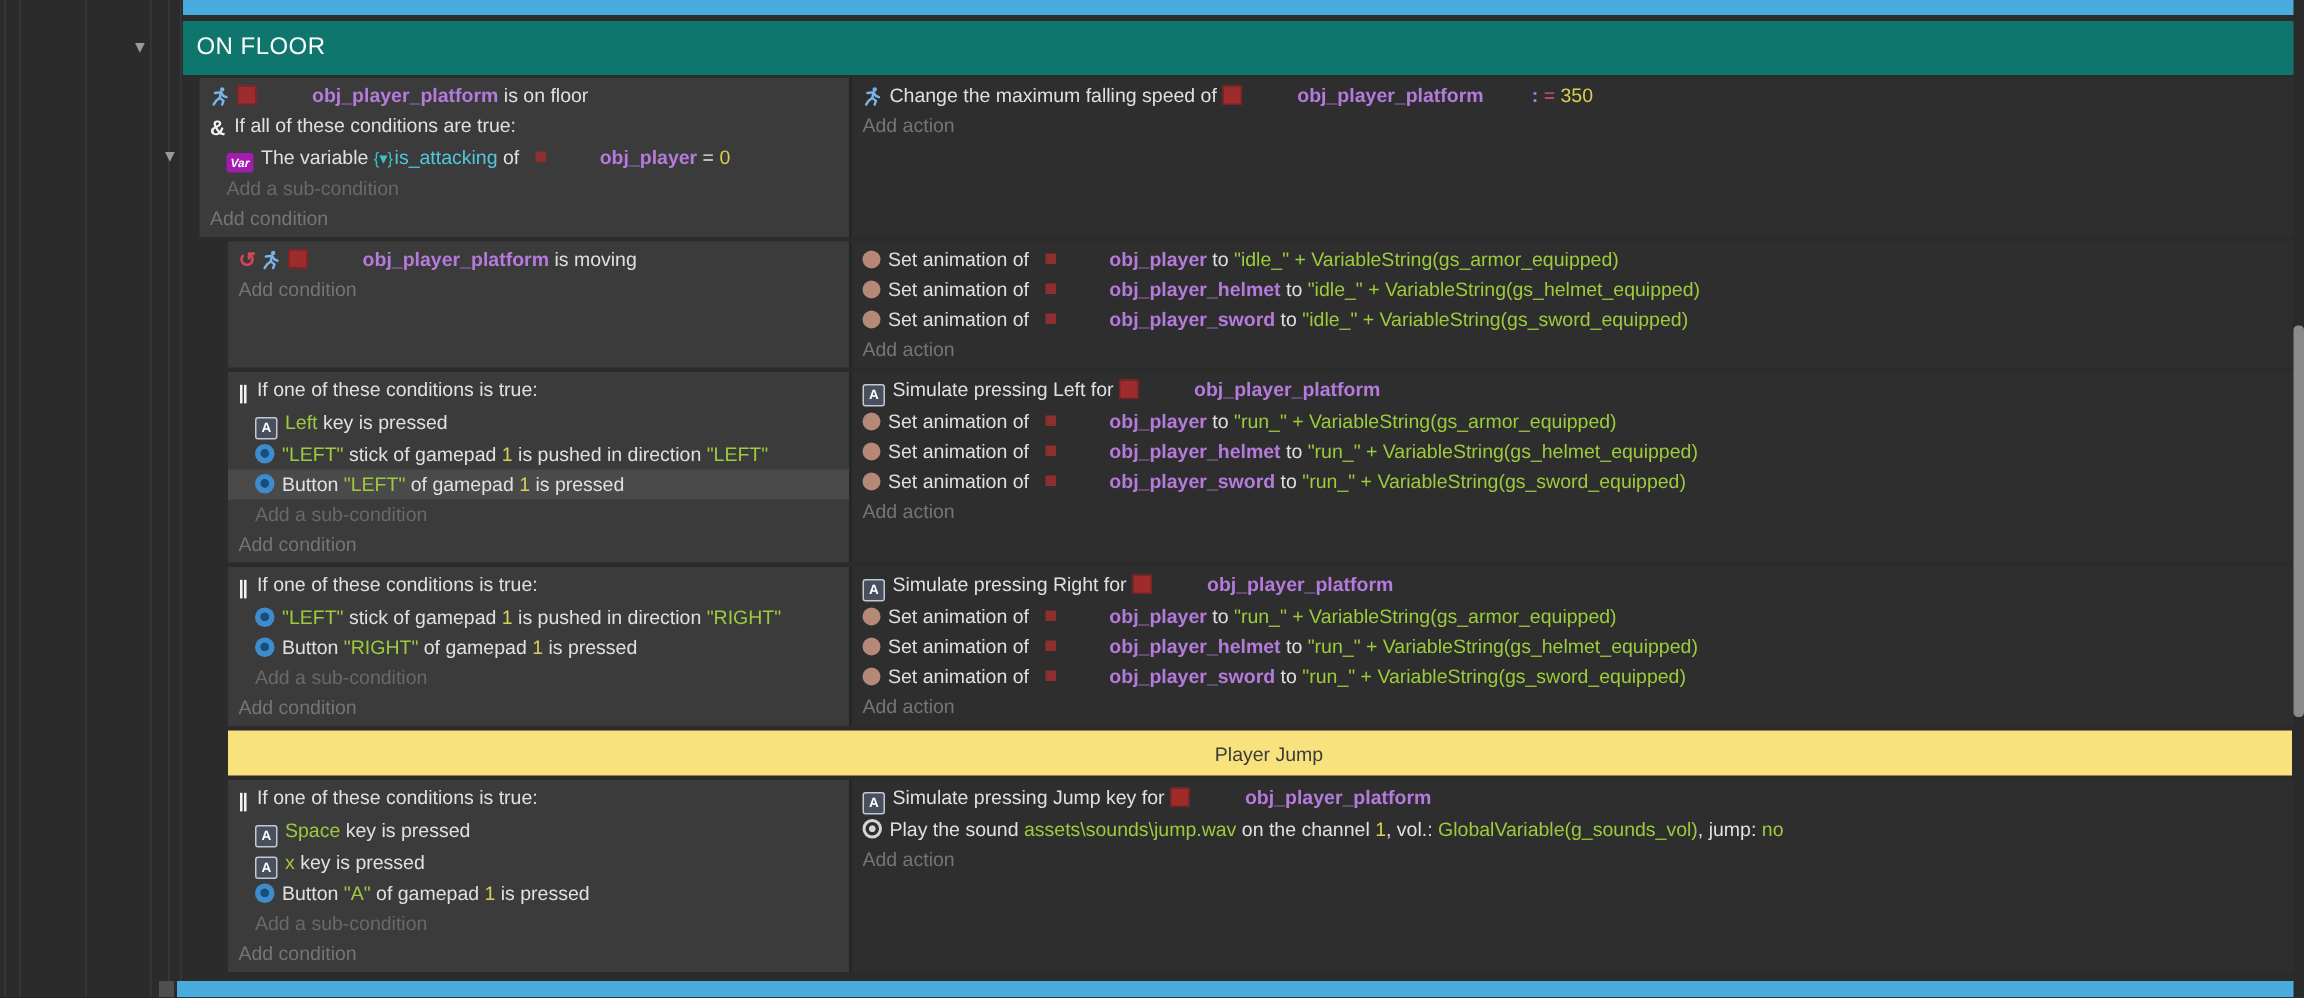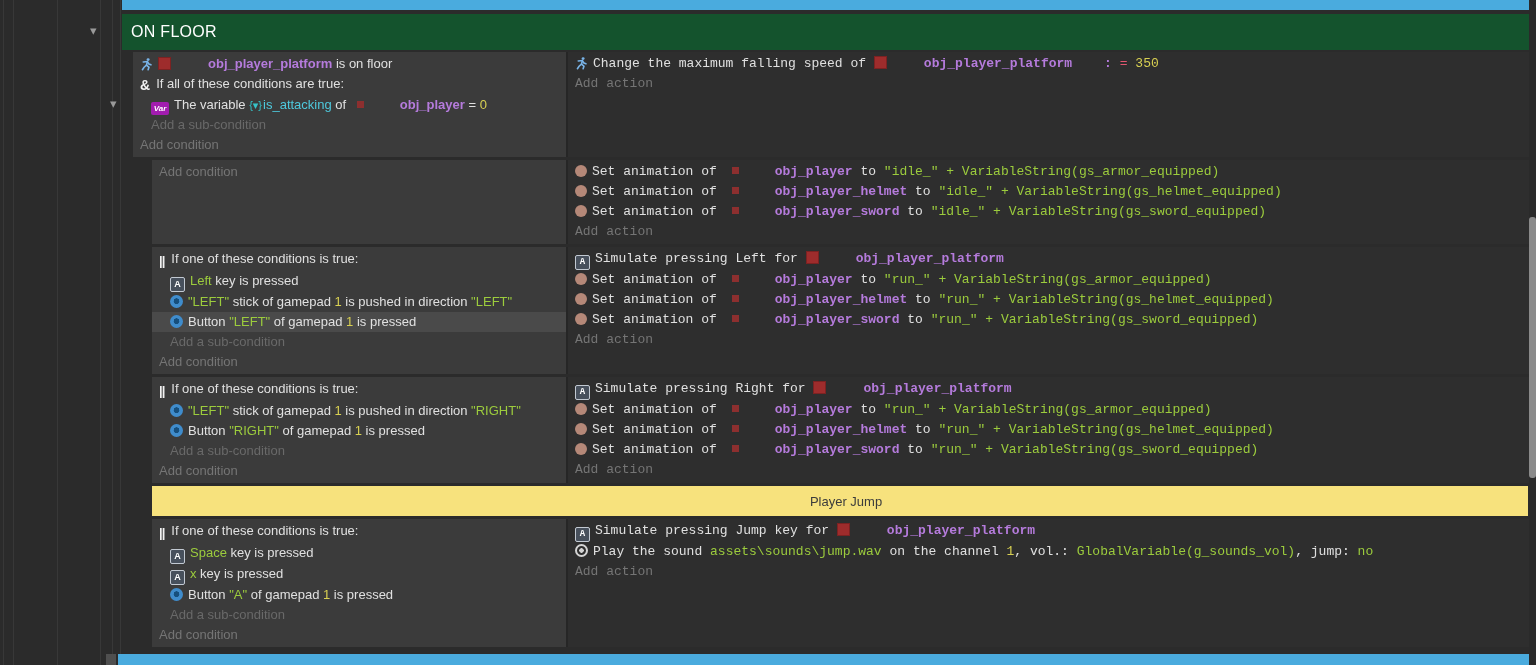--- a/index.html
+++ b/index.html
@@ -2,27 +2,27 @@
 <html><head>
 <meta charset="utf-8">
 <style>
   html,body{margin:0;padding:0;background:#202020;}
   .page{position:relative;width:1536px;height:665px;background:#2b2b2b;overflow:hidden;
         font-family:"Liberation Sans",sans-serif;font-size:13px;color:#e0e0e0;}
   .vguide{position:absolute;top:0;bottom:0;width:1px;background:#383838;}
   .caret{position:absolute;color:#9a9a9a;font-size:13px;line-height:13px;cursor:pointer;}
   .stack{position:absolute;left:120px;top:0;width:1416px;}
   .bar{height:10px;background:#4aabde;}
-  .group-header{height:36px;background:#14532d;display:flex;align-items:center;
+  .group-header{height:36px;background:#0f766e;display:flex;align-items:center;
                 padding-left:9px;font-size:16px;color:#ffffff;letter-spacing:.3px;box-sizing:border-box;}
   .comment{height:30px;background:#f7e27d;color:#3c3c3c;display:flex;align-items:center;
            padding-left:12px;box-sizing:border-box;}
   .event{display:flex;align-items:stretch;background:#2e2e2e;}
   .cond{background:#3b3b3b;flex:0 0 auto;padding:2px 0;box-sizing:border-box;border-right:2px solid #262626;}
-  .acts{flex:1 1 auto;padding:2px 0;box-sizing:border-box;font-family:Liberation Mono, monospace;}
+  .acts{flex:1 1 auto;padding:2px 0;box-sizing:border-box;}
   .row{line-height:20px;white-space:nowrap;padding-left:7px;}
   .row.indent{padding-left:18px;}
   .row.hl{background:#4a4a4a;}
   .row.ph{color:#757575;}
   .row.ph.sub{color:#696969;}
   .s-obj{color:#b57bdc;font-weight:bold;margin-left:32px;}
   .s-str{color:#9ccc3d;}
   .s-num{color:#d8d052;}
   .s-var{color:#4ec9dd;}
   .s-op{color:#e2566f;}
@@ -90,20 +90,28 @@
                   <path d="M4 5.5 L9 5 L11 8 L13.5 9"></path>
                   <path d="M9 5 L8 9.5 L11 12 L10 15"></path>
                   <path d="M8 9.5 L5 12 L3 15"></path>
                 </g>
               </svg></span><span>Change the maximum falling speed of </span><span class="ic ic-obj"></span><span class="s-obj">obj_player_platform</span><span class="s-obj">:</span><span> </span><span class="s-op">=</span><span> </span><span class="s-num">350</span></div>
           <div class="row ph"><span>Add action</span></div>
         </div>
       </div>
       <div class="event" style="margin-top: 3px; margin-left: 32px; width: 1377px;">
         <div class="cond" style="width: 416px;">
+          <div class="row"><span class="ic ic-invert">↺</span><span class="ic ic-runner"><svg width="13" height="14" viewBox="0 0 16 16">
+                <g stroke="#79b4e8" stroke-width="2" fill="none" stroke-linecap="round">
+                  <circle cx="10" cy="2.6" r="1.8" fill="#79b4e8" stroke="none"></circle>
+                  <path d="M4 5.5 L9 5 L11 8 L13.5 9"></path>
+                  <path d="M9 5 L8 9.5 L11 12 L10 15"></path>
+                  <path d="M8 9.5 L5 12 L3 15"></path>
+                </g>
+              </svg></span><span class="ic ic-obj"></span><span class="s-obj">obj_player_platform</span><span> is moving</span></div>
           <div class="row ph"><span>Add condition</span></div>
         </div>
         <div class="acts">
           <div class="row"><span class="ic ic-anim"></span><span>Set animation of </span><span class="ic ic-minidot"></span><span class="s-obj">obj_player</span><span> to </span><span class="s-str">"idle_" + VariableString(gs_armor_equipped)</span></div>
           <div class="row"><span class="ic ic-anim"></span><span>Set animation of </span><span class="ic ic-minidot"></span><span class="s-obj">obj_player_helmet</span><span> to </span><span class="s-str">"idle_" + VariableString(gs_helmet_equipped)</span></div>
           <div class="row"><span class="ic ic-anim"></span><span>Set animation of </span><span class="ic ic-minidot"></span><span class="s-obj">obj_player_sword</span><span> to </span><span class="s-str">"idle_" + VariableString(gs_sword_equipped)</span></div>
           <div class="row ph"><span>Add action</span></div>
         </div>
       </div>
       <div class="event" style="margin-top: 3px; margin-left: 32px; width: 1377px;">

